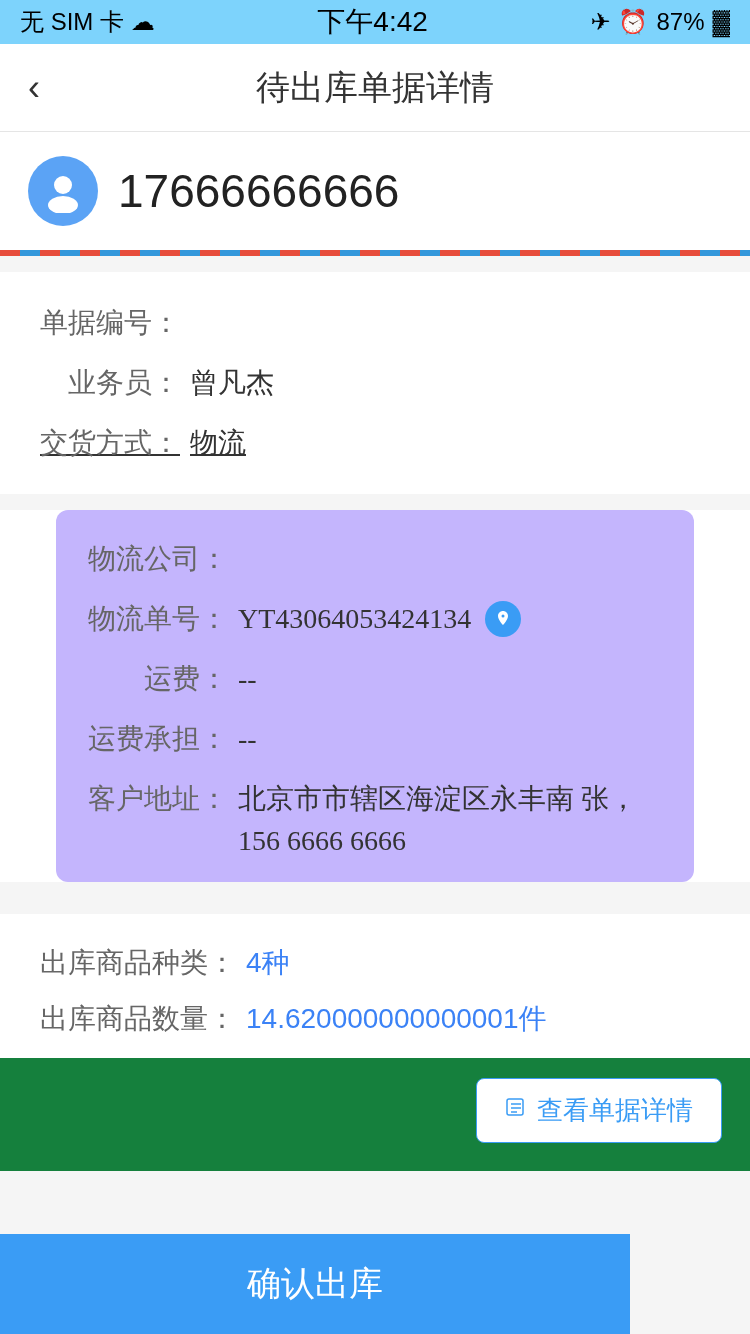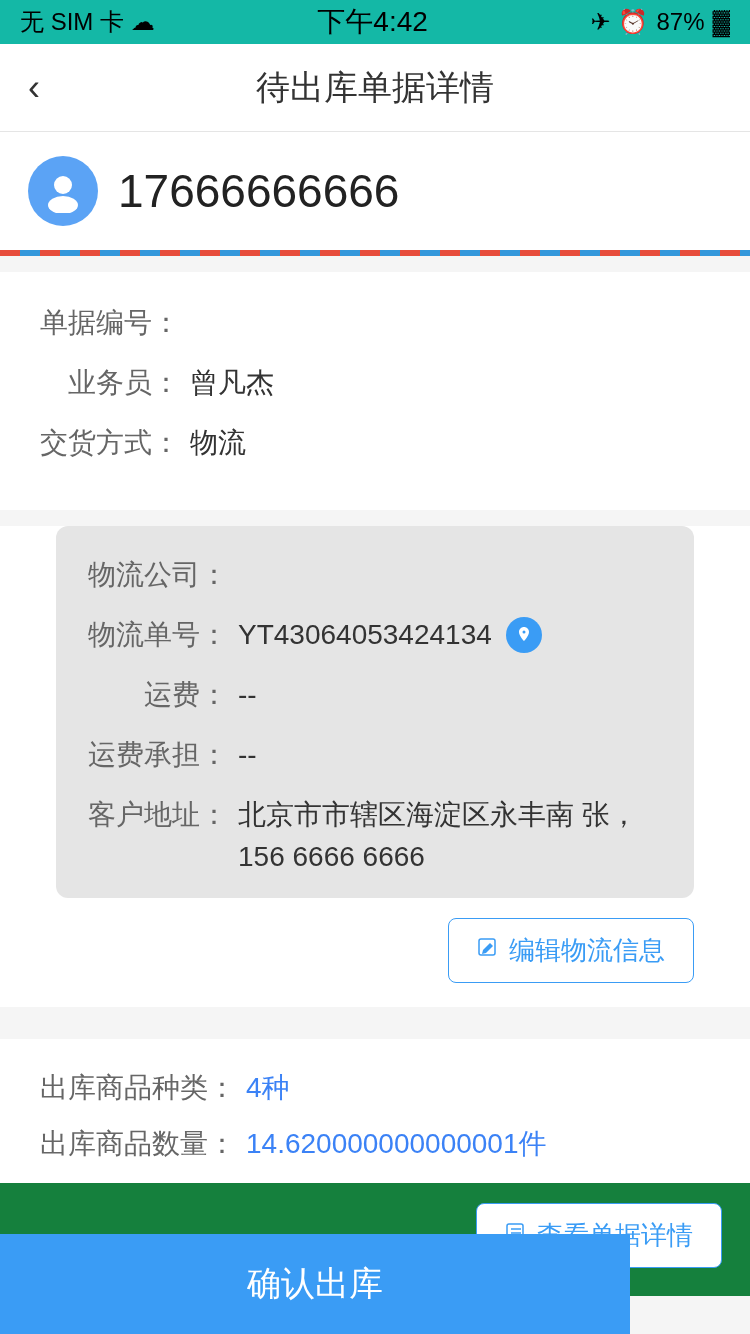--- a/index.html
+++ b/index.html
@@ -10,21 +10,21 @@
       font-family: -apple-system, "PingFang SC", "Helvetica Neue", Arial, sans-serif;
       background: #f5f5f5;
       font-size: 28px;
       color: #333;
     }
 
     
     .status-bar {
       width: 750px;
       height: 44px;
-      background: #14b8a6;
+      background: #7dd3fc;
       display: flex;
       align-items: center;
       justify-content: space-between;
       padding: 0 20px;
       font-size: 24px;
       color: #000;
       text-align: center;
     }
     .status-bar-left { display: flex; align-items: center; gap: 10px; }
     .status-bar-center { font-weight: 500; font-size: 28px; }
@@ -98,39 +98,40 @@
       padding: 30px 40px;
       margin-top: 16px;
     }
     .info-row {
       display: flex;
       align-items: flex-start;
       margin-bottom: 18px;
       font-size: 28px;
       line-height: 1.5;
     }
-    .info-row:last-child { margin-bottom: 16px; }
+    .info-row:last-child { margin-bottom: 0; text-decoration: underline; }
     .info-label {
       color: #666;
       white-space: nowrap;
       min-width: 140px;
       text-align: right;
       margin-right: 10px;
     }
     .info-value {
       color: #333;
       flex: 1;
     }
 
     
     .logistics-card {
-      background: #e5e5e5;
+      background: #c4b5fd;
       border-radius: 12px;
       margin: 16px 28px 0;
       padding: 28px 32px 20px;
+      font-family: Liberation Serif, serif;
     }
     .logistics-row {
       display: flex;
       align-items: flex-start;
       margin-bottom: 18px;
       font-size: 28px;
       line-height: 1.5;
     }
     .logistics-row:last-child { margin-bottom: 0; }
     .logistics-label {
@@ -299,31 +300,20 @@
     <div class="logistics-row">
       <span class="logistics-label">运费承担：</span>
       <span class="logistics-value">--</span>
     </div>
     <div class="logistics-row">
       <span class="logistics-label">客户地址：</span>
       <span class="logistics-value">北京市市辖区海淀区永丰南  张，156 6666 6666</span>
     </div>
   </div>
 
-  <div class="edit-logistics-btn">
-    <button class="btn-outline">
-      <span>
-        <svg width="22" height="22" viewBox="0 0 22 22" fill="#3a9cf5" xmlns="http://www.w3.org/2000/svg">
-          <rect x="2" y="2" width="16" height="16" rx="2" stroke="#3a9cf5" stroke-width="1.5" fill="none"></rect>
-          <path d="M13 6l3 3-7 7-4 1 1-4 7-7z" fill="#3a9cf5"></path>
-        </svg>
-      </span>
-      <span>编辑物流信息</span>
-    </button>
-  </div>
 </div>
 
 <div class="section-gap"></div>
 
 <div class="goods-section">
   <div class="goods-row">
     <span class="goods-label">出库商品种类：</span>
     <span class="goods-value">4种</span>
   </div>
   <div class="goods-row">

